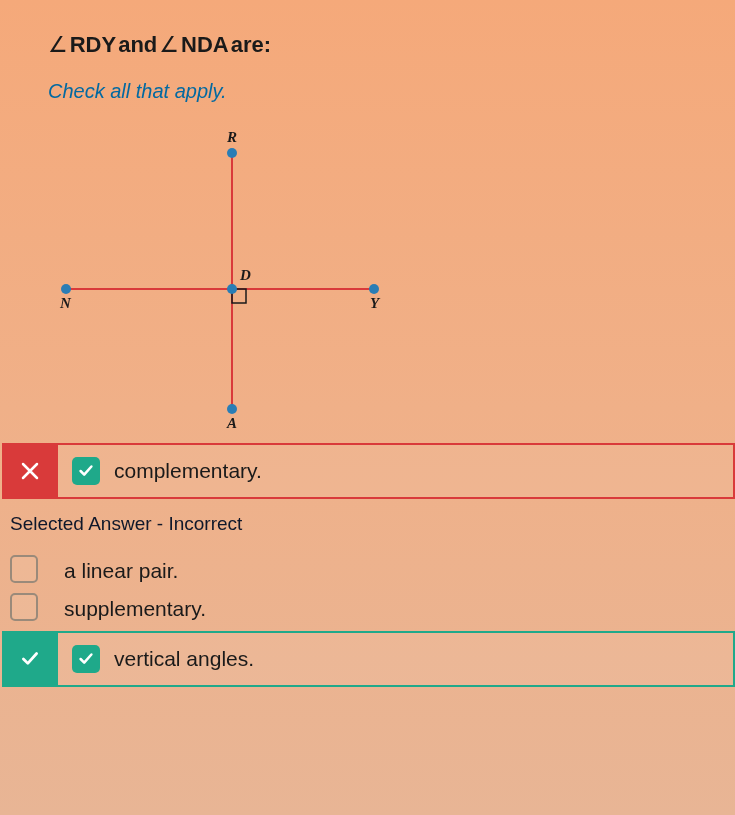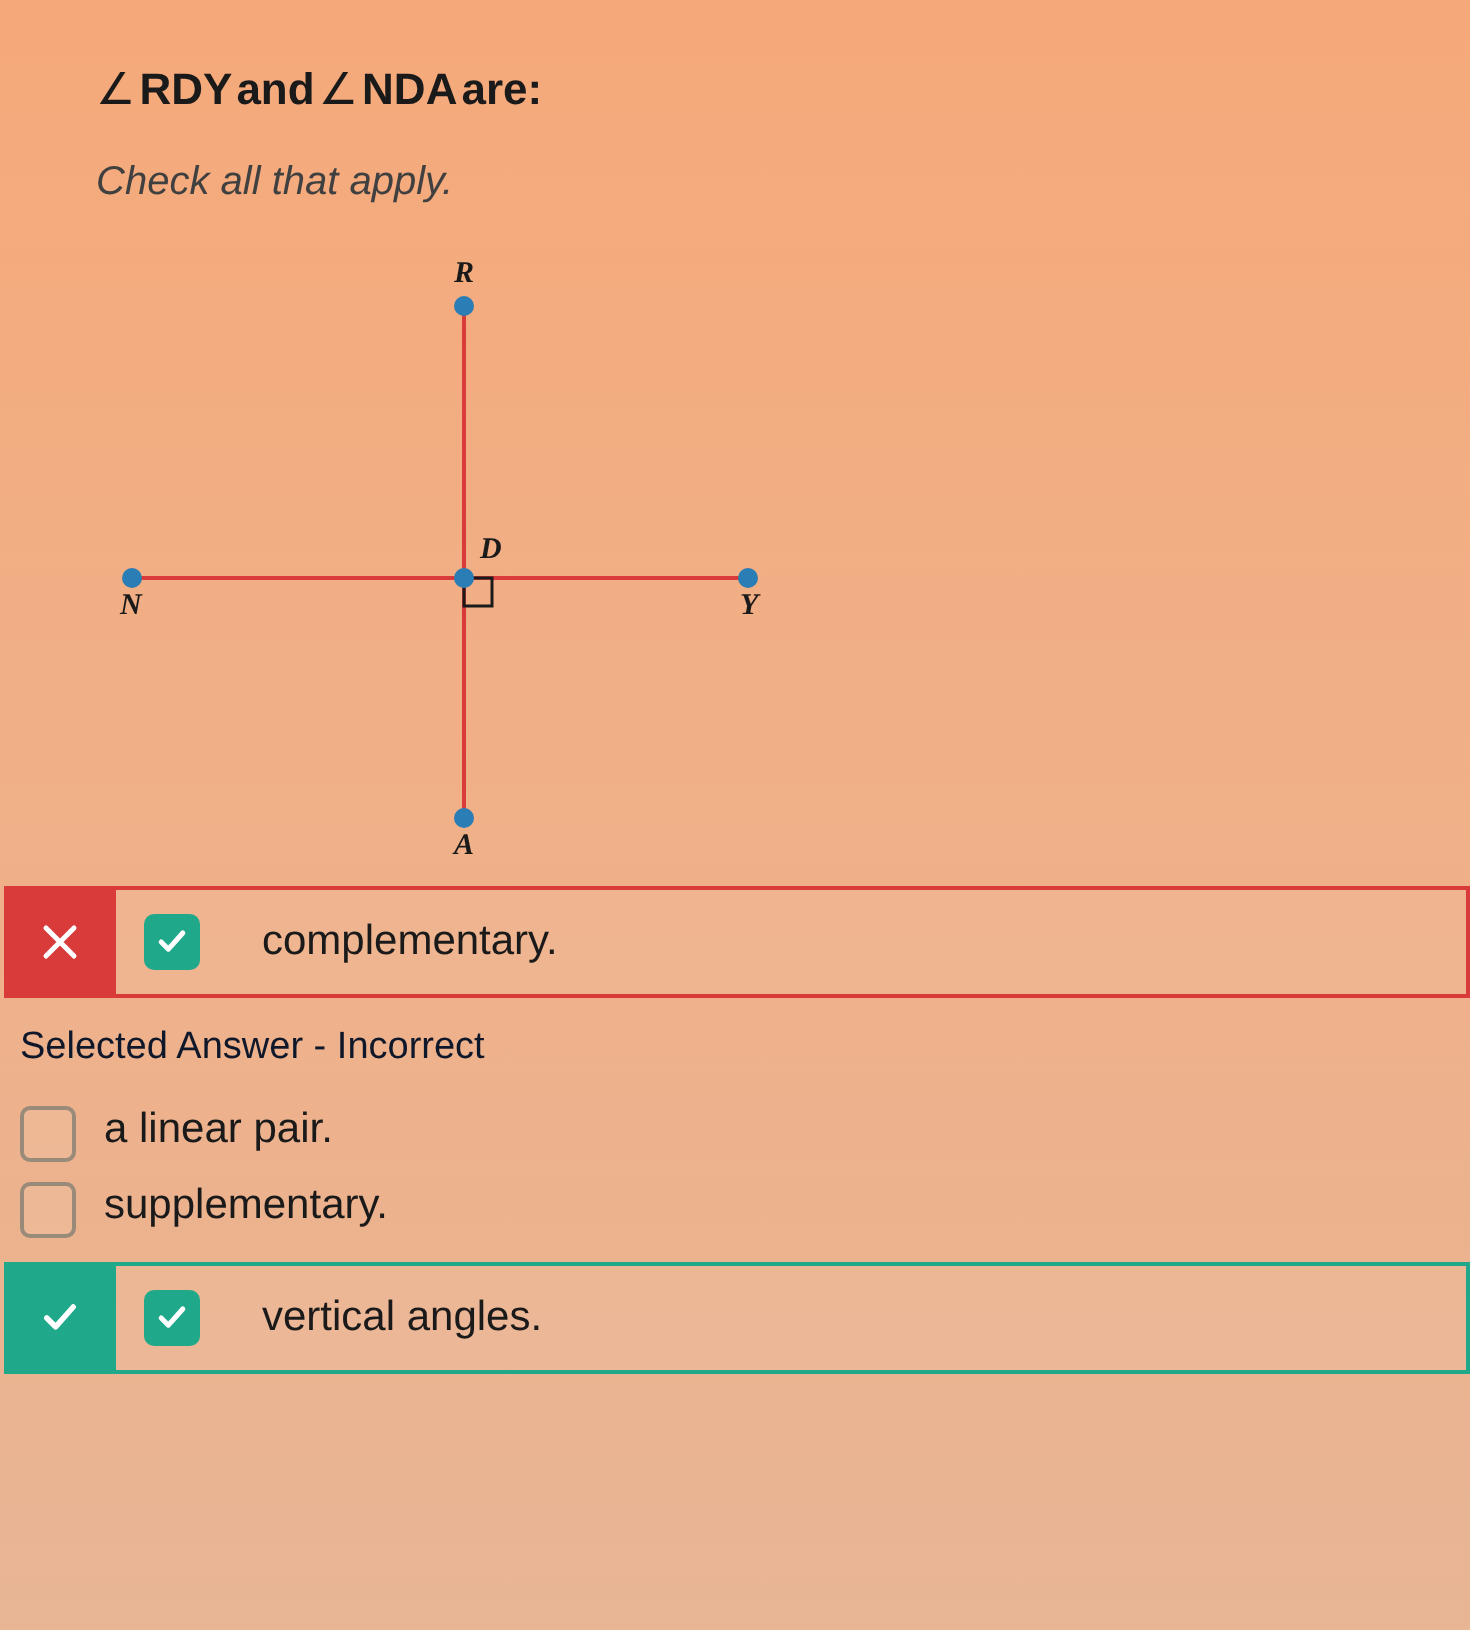--- a/index.html
+++ b/index.html
@@ -22,21 +22,21 @@
       align-items: center;
       gap: 2px;
     }
     .angle-sym {
       font-size: 22px;
       font-weight: 400;
     }
     .instruction {
       font-size: 20px;
       font-style: italic;
-      color: #404040;
+      color: #0369a1;
       margin-top: 22px;
     }
     .diagram-wrap {
       position: relative;
       width: 360px;
       height: 310px;
       margin-top: 26px;
       margin-left: -14px;
     }
     .diagram-wrap svg { position: absolute; top:0; left:0; }
@@ -65,21 +65,21 @@
       color: #fff;
       flex-shrink: 0;
     }
     .status-incorrect { background: #d93a3a; }
     .status-correct   { background: #1fa98a; }
     .answer-body {
       flex: 1;
       display: flex;
       align-items: center;
       padding: 10px 14px;
-      gap: 31px;
+      gap: 14px;
       border: 2px solid transparent;
     }
     .body-incorrect {
       border-color: #d93a3a;
       border-left: none;
       background: rgba(255,255,255,0.06);
     }
     .body-correct {
       border-color: #1fa98a;
       border-left: none;
@@ -109,22 +109,22 @@
     }
 
     .feedback-line {
       font-size: 19px;
       color: #0f172a;
       padding: 14px 0 14px 10px;
     }
 
     .plain-row {
       display: flex;
-      align-items: flex-start;
-      gap: 14px;
+      align-items: flex-end;
+      gap: 26px;
       padding: 4px 0 4px 10px;
       min-height: 38px;
     }
 
     .answers-block { margin-top: 4px; }
   </style>
 </head>
 <body>
 
 <div class="content">

